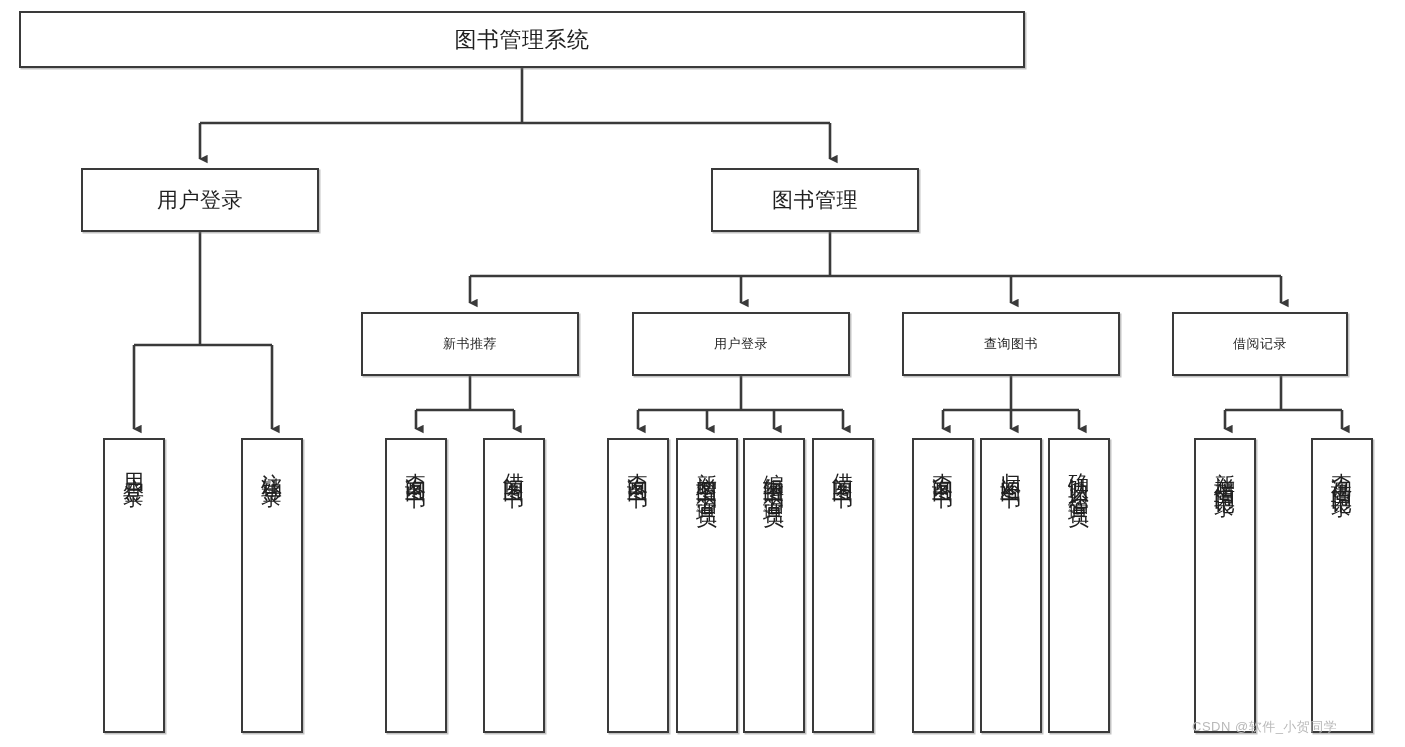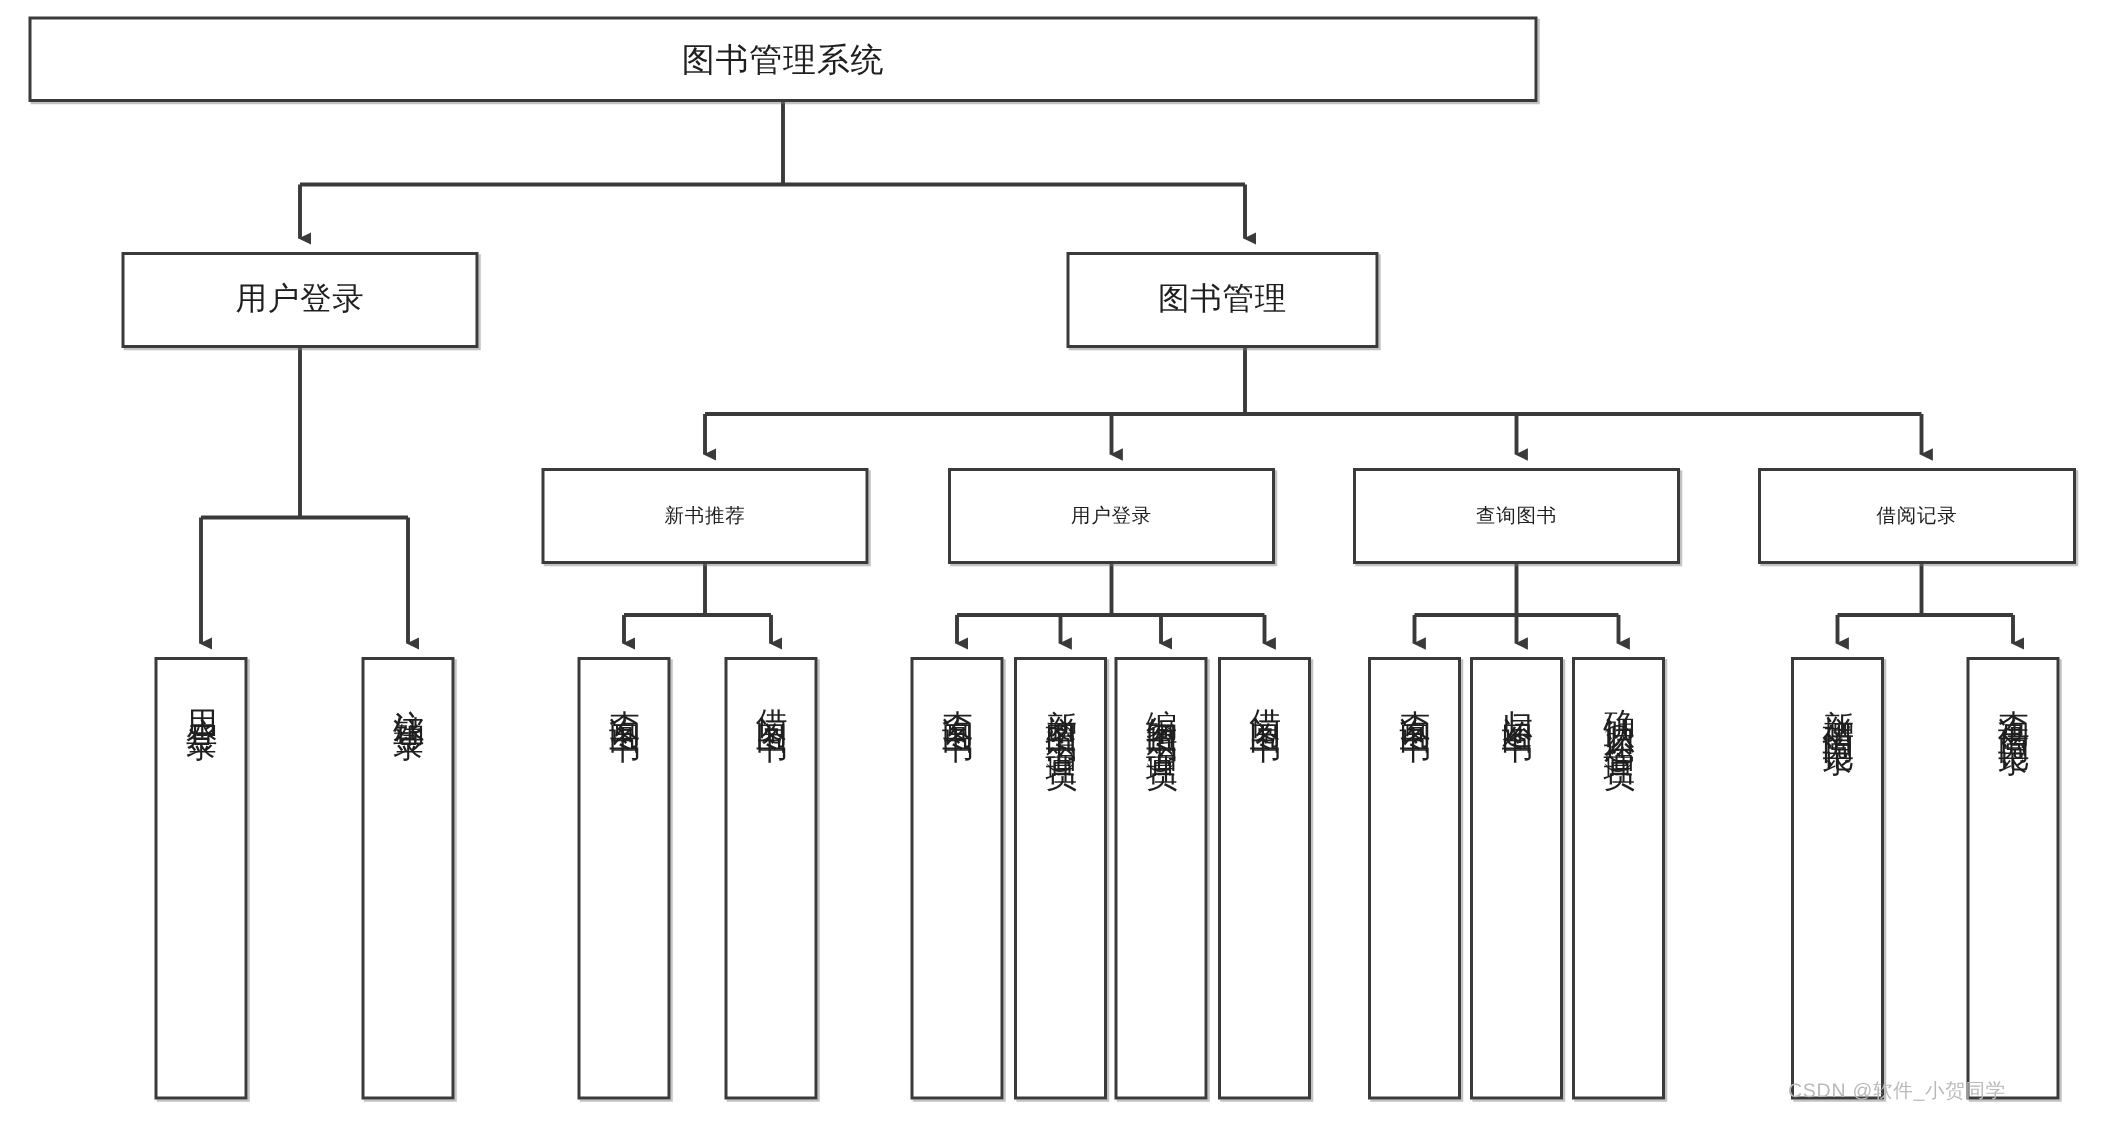--- a/index.html
+++ b/index.html
@@ -126,21 +126,21 @@
       </div>
       <div class="node level3" style="left: 361px; top: 312px; width: 218px; height: 64px; border-color: rgb(58, 58, 58); background: rgb(255, 255, 255);">
         <span class="label" style="color: rgb(31, 31, 31);">新书推荐</span>
       </div>
       <div class="node level3" style="left: 632px; top: 312px; width: 218px; height: 64px; border-color: rgb(58, 58, 58); background: rgb(255, 255, 255);">
         <span class="label" style="color: rgb(31, 31, 31);">用户登录</span>
       </div>
       <div class="node level3" style="left: 902px; top: 312px; width: 218px; height: 64px; border-color: rgb(58, 58, 58); background: rgb(255, 255, 255);">
         <span class="label" style="color: rgb(31, 31, 31);">查询图书</span>
       </div>
-      <div class="node level3" style="left: 1172px; top: 312px; width: 212px; height: 64px; border-color: rgb(58, 58, 58); background: rgb(255, 255, 255);">
+      <div class="node level3" style="left: 1172px; top: 312px; width: 176px; height: 64px; border-color: rgb(58, 58, 58); background: rgb(255, 255, 255);">
         <span class="label" style="color: rgb(31, 31, 31);">借阅记录</span>
       </div>
       <div class="node leaf" style="left: 103px; top: 438px; width: 62px; height: 295px; border-color: rgb(58, 58, 58); background: rgb(255, 255, 255);">
         <span class="label" style="color: rgb(31, 31, 31);">用户登录</span>
       </div>
       <div class="node leaf" style="left: 241px; top: 438px; width: 62px; height: 295px; border-color: rgb(58, 58, 58); background: rgb(255, 255, 255);">
         <span class="label" style="color: rgb(31, 31, 31);">注销登录</span>
       </div>
       <div class="node leaf" style="left: 385px; top: 438px; width: 62px; height: 295px; border-color: rgb(58, 58, 58); background: rgb(255, 255, 255);">
         <span class="label" style="color: rgb(31, 31, 31);">查询图书</span>

